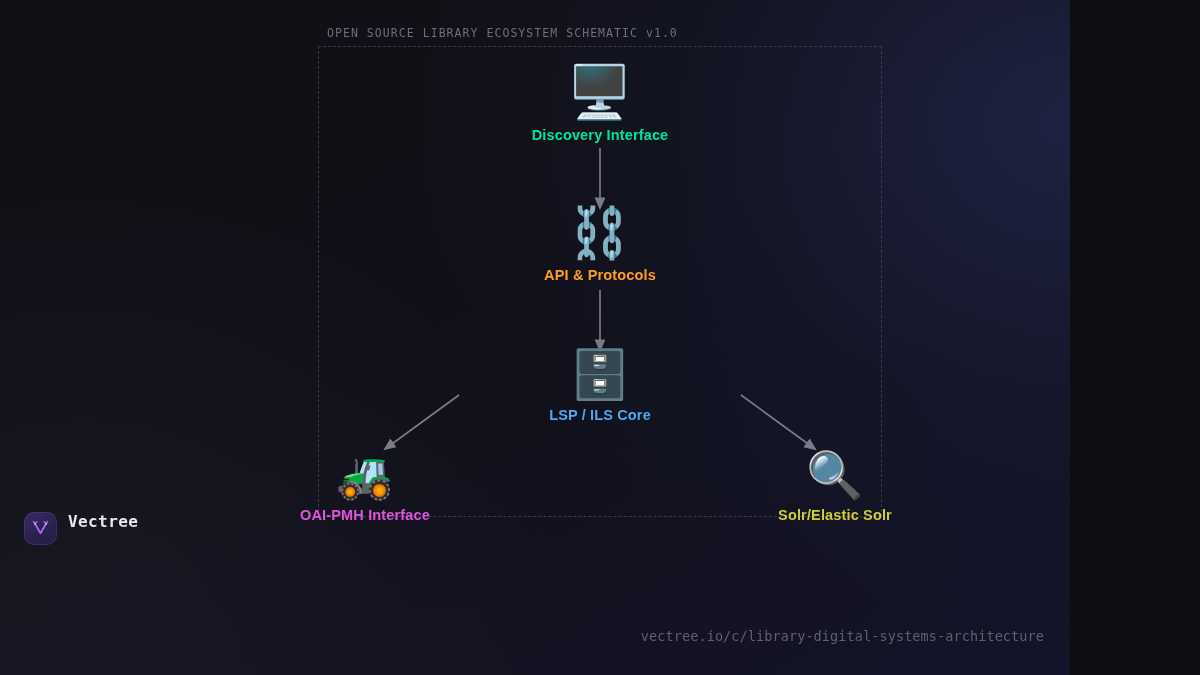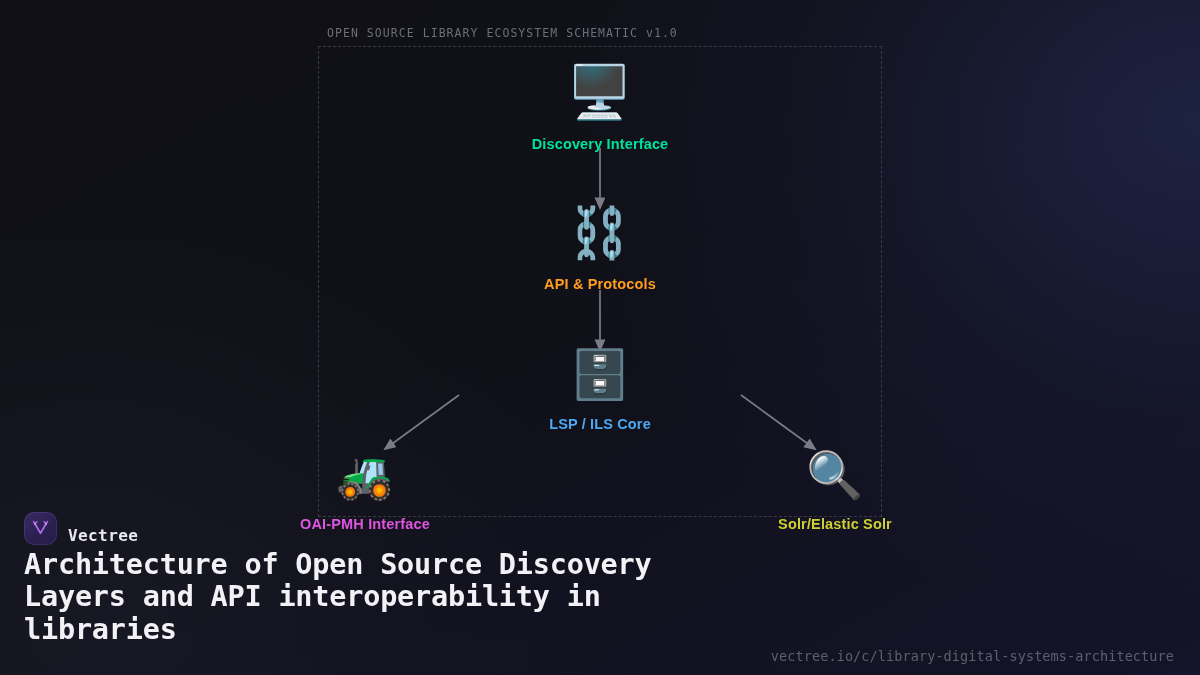--- a/index.html
+++ b/index.html
@@ -2,21 +2,21 @@
 <html><head>
 <meta charset="utf-8">
 <style>
   html, body {
     margin: 0;
     padding: 0;
     background: #0d0d12;
   }
   #stage {
     position: relative;
-    width: 1200px;
+    width: 1070px;
     height: 675px;
     overflow: hidden;
     background:
       radial-gradient(ellipse 900px 700px at 100% 18%, rgba(34,40,78,0.75) 0%, rgba(24,28,54,0.35) 42%, rgba(17,17,22,0) 72%),
       radial-gradient(ellipse 700px 600px at 8% 92%, rgba(30,30,44,0.55) 0%, rgba(17,17,22,0) 70%),
       linear-gradient(150deg, #101016 0%, #101018 45%, #14142a 100%);
     font-family: "DejaVu Sans", "Liberation Sans", sans-serif;
     -webkit-font-smoothing: antialiased;
   }
 
@@ -62,41 +62,41 @@
     transform: translateX(-50%);
     white-space: nowrap;
   }
   .node .glyph {
     font-family: "DejaVu Sans", sans-serif;
     line-height: 1;
     display: block;
     text-align: center;
   }
   .node .node-label {
-    margin-top: 18px;
+    margin-top: 9px;
     font-size: 14.5px;
     font-weight: bold;
     letter-spacing: 0.15px;
     font-family: "Liberation Sans", "DejaVu Sans", sans-serif;
     text-align: center;
   }
 
   #node-0 { left: 600px; top: 66px; }
   #node-1 { left: 600px; top: 208px; }
   #node-2 { left: 600px; top: 350px; }
   #node-3 { left: 365px; top: 452px; }
   #node-4 { left: 835px; top: 452px; }
 
   
   .brand-row {
     position: absolute;
     left: 24px;
     top: 512px;
     display: flex;
-    align-items: flex-end;
+    align-items: flex-start;
     gap: 11px;
   }
   .brand-logo {
     width: 33px;
     height: 33px;
     border-radius: 10px;
     background: linear-gradient(145deg, #3a2a63 0%, #2b2150 55%, #241c46 100%);
     display: flex;
     align-items: center;
     justify-content: center;
@@ -119,21 +119,21 @@
     font-size: 28.5px;
     font-weight: bold;
     line-height: 1.14;
     color: #f2f2f6;
     letter-spacing: -0.2px;
   }
 
   .share-url {
     position: absolute;
     right: 26px;
-    top: 648px;
+    top: 628px;
     font-family: "DejaVu Sans Mono", "Liberation Mono", monospace;
     font-size: 13.5px;
     color: #5f5f6d;
     letter-spacing: 0.1px;
   }
 </style>
 </head>
 <body>
 
 <div id="stage">
@@ -185,17 +185,16 @@
         <path d="M5 6 L12 18 L19 6" fill="none" stroke="#b06cf0" stroke-width="2.1" stroke-linecap="round" stroke-linejoin="round"></path>
         <path d="M5 6 L3 3 M5 6 L7.5 3.4" fill="none" stroke="#b06cf0" stroke-width="1.7" stroke-linecap="round"></path>
         <path d="M19 6 L21 3 M19 6 L16.5 3.4" fill="none" stroke="#b06cf0" stroke-width="1.7" stroke-linecap="round"></path>
         <circle cx="5" cy="6" r="1.5" fill="#c98af5"></circle>
         <circle cx="19" cy="6" r="1.5" fill="#c98af5"></circle>
       </svg>
     </div>
     <div class="brand-name">Vectree</div>
   </div>
 
-  <div class="headline">Architecture of Open Source Discovery Layers and API interoperability in libraries</div>
 
   <div class="share-url">vectree.io/c/library-digital-systems-architecture</div>
 
 </div>
 
 </body></html>

